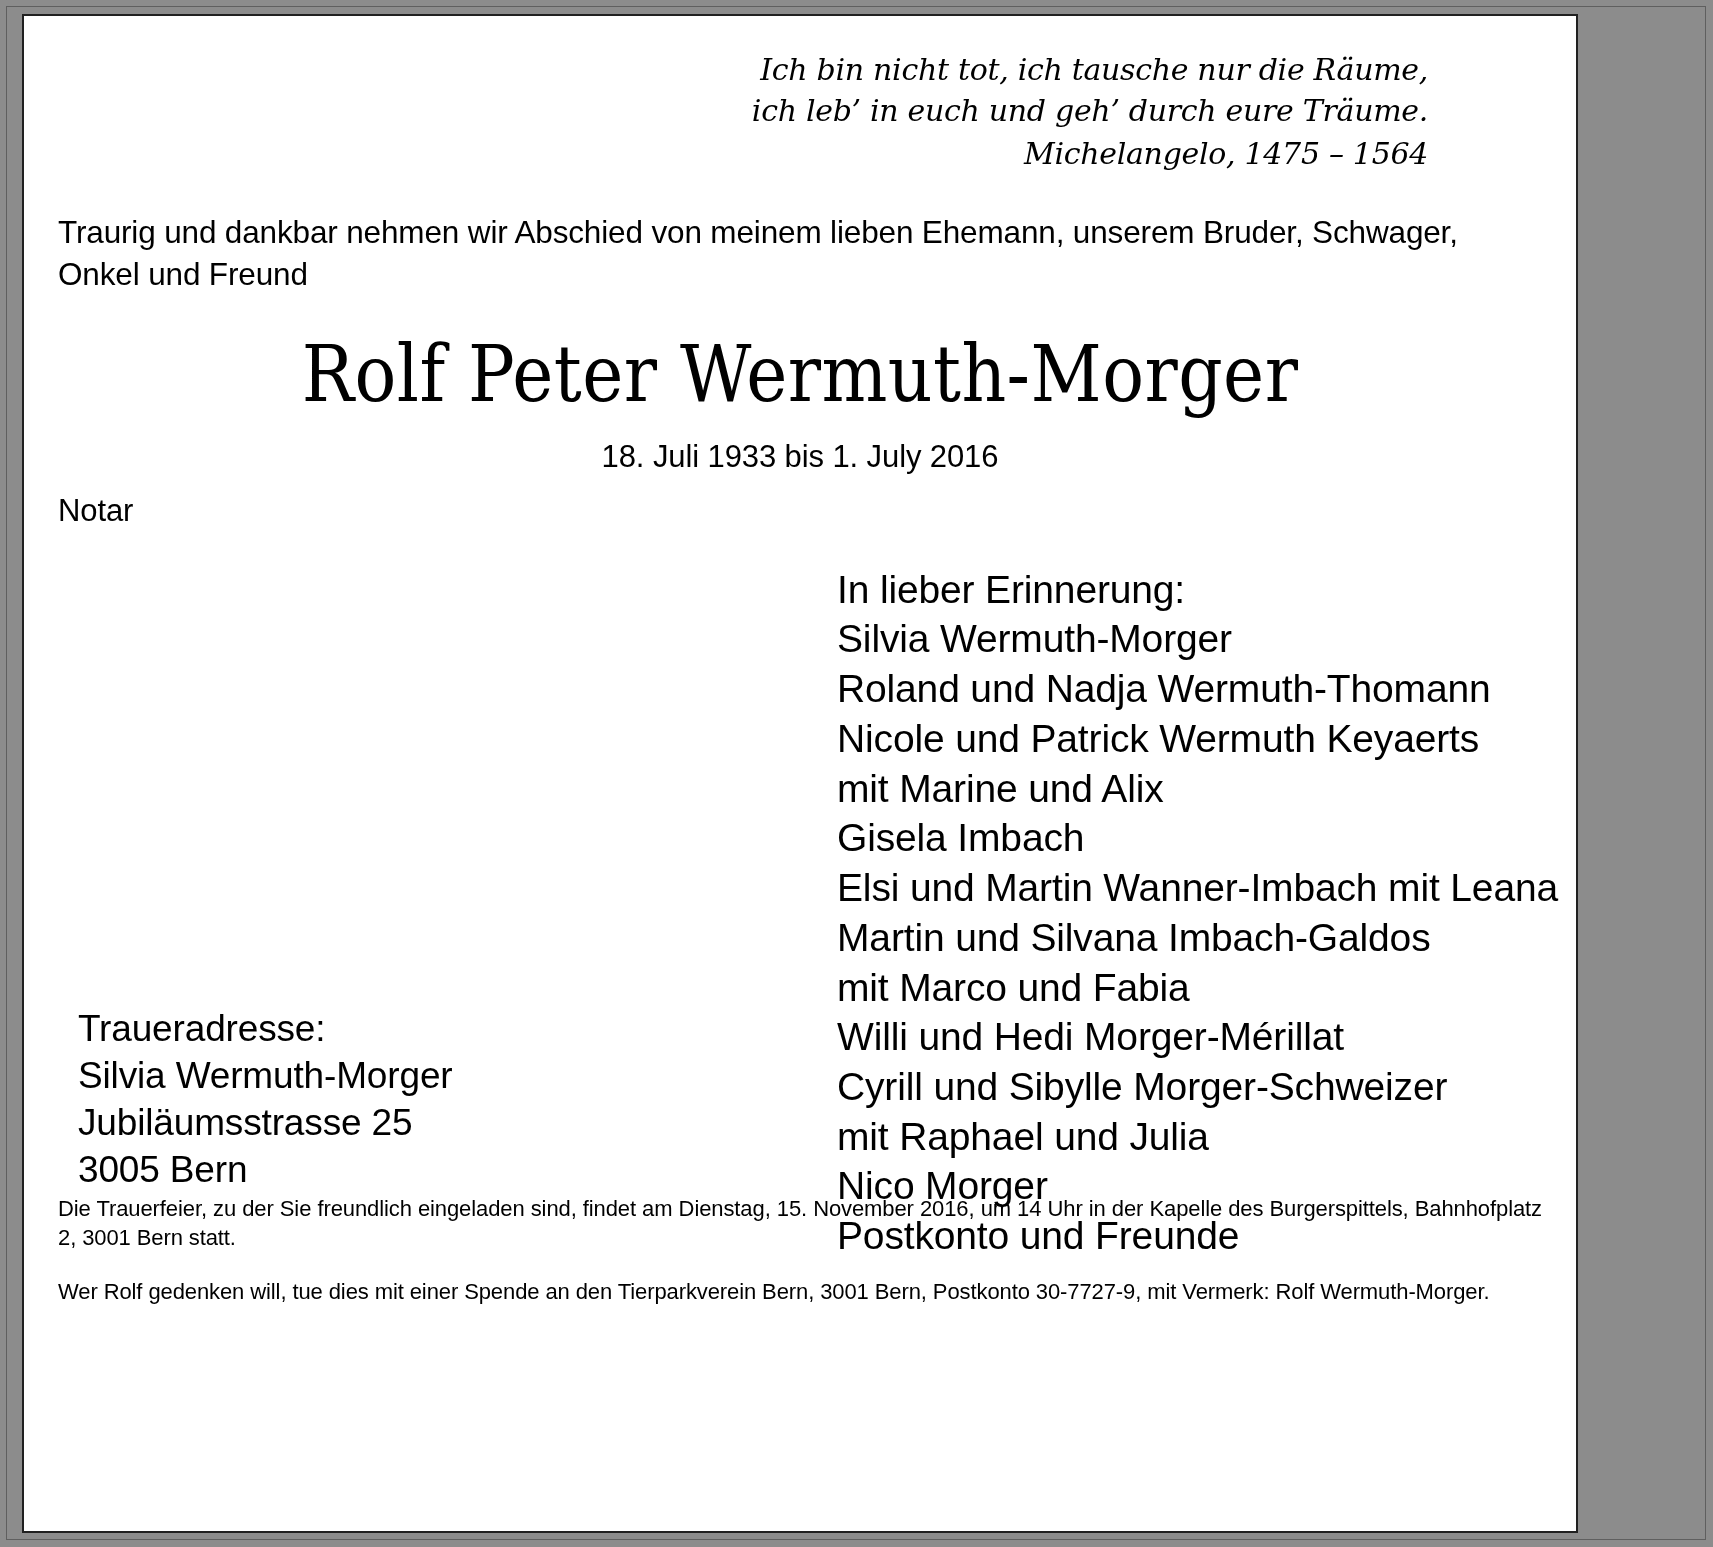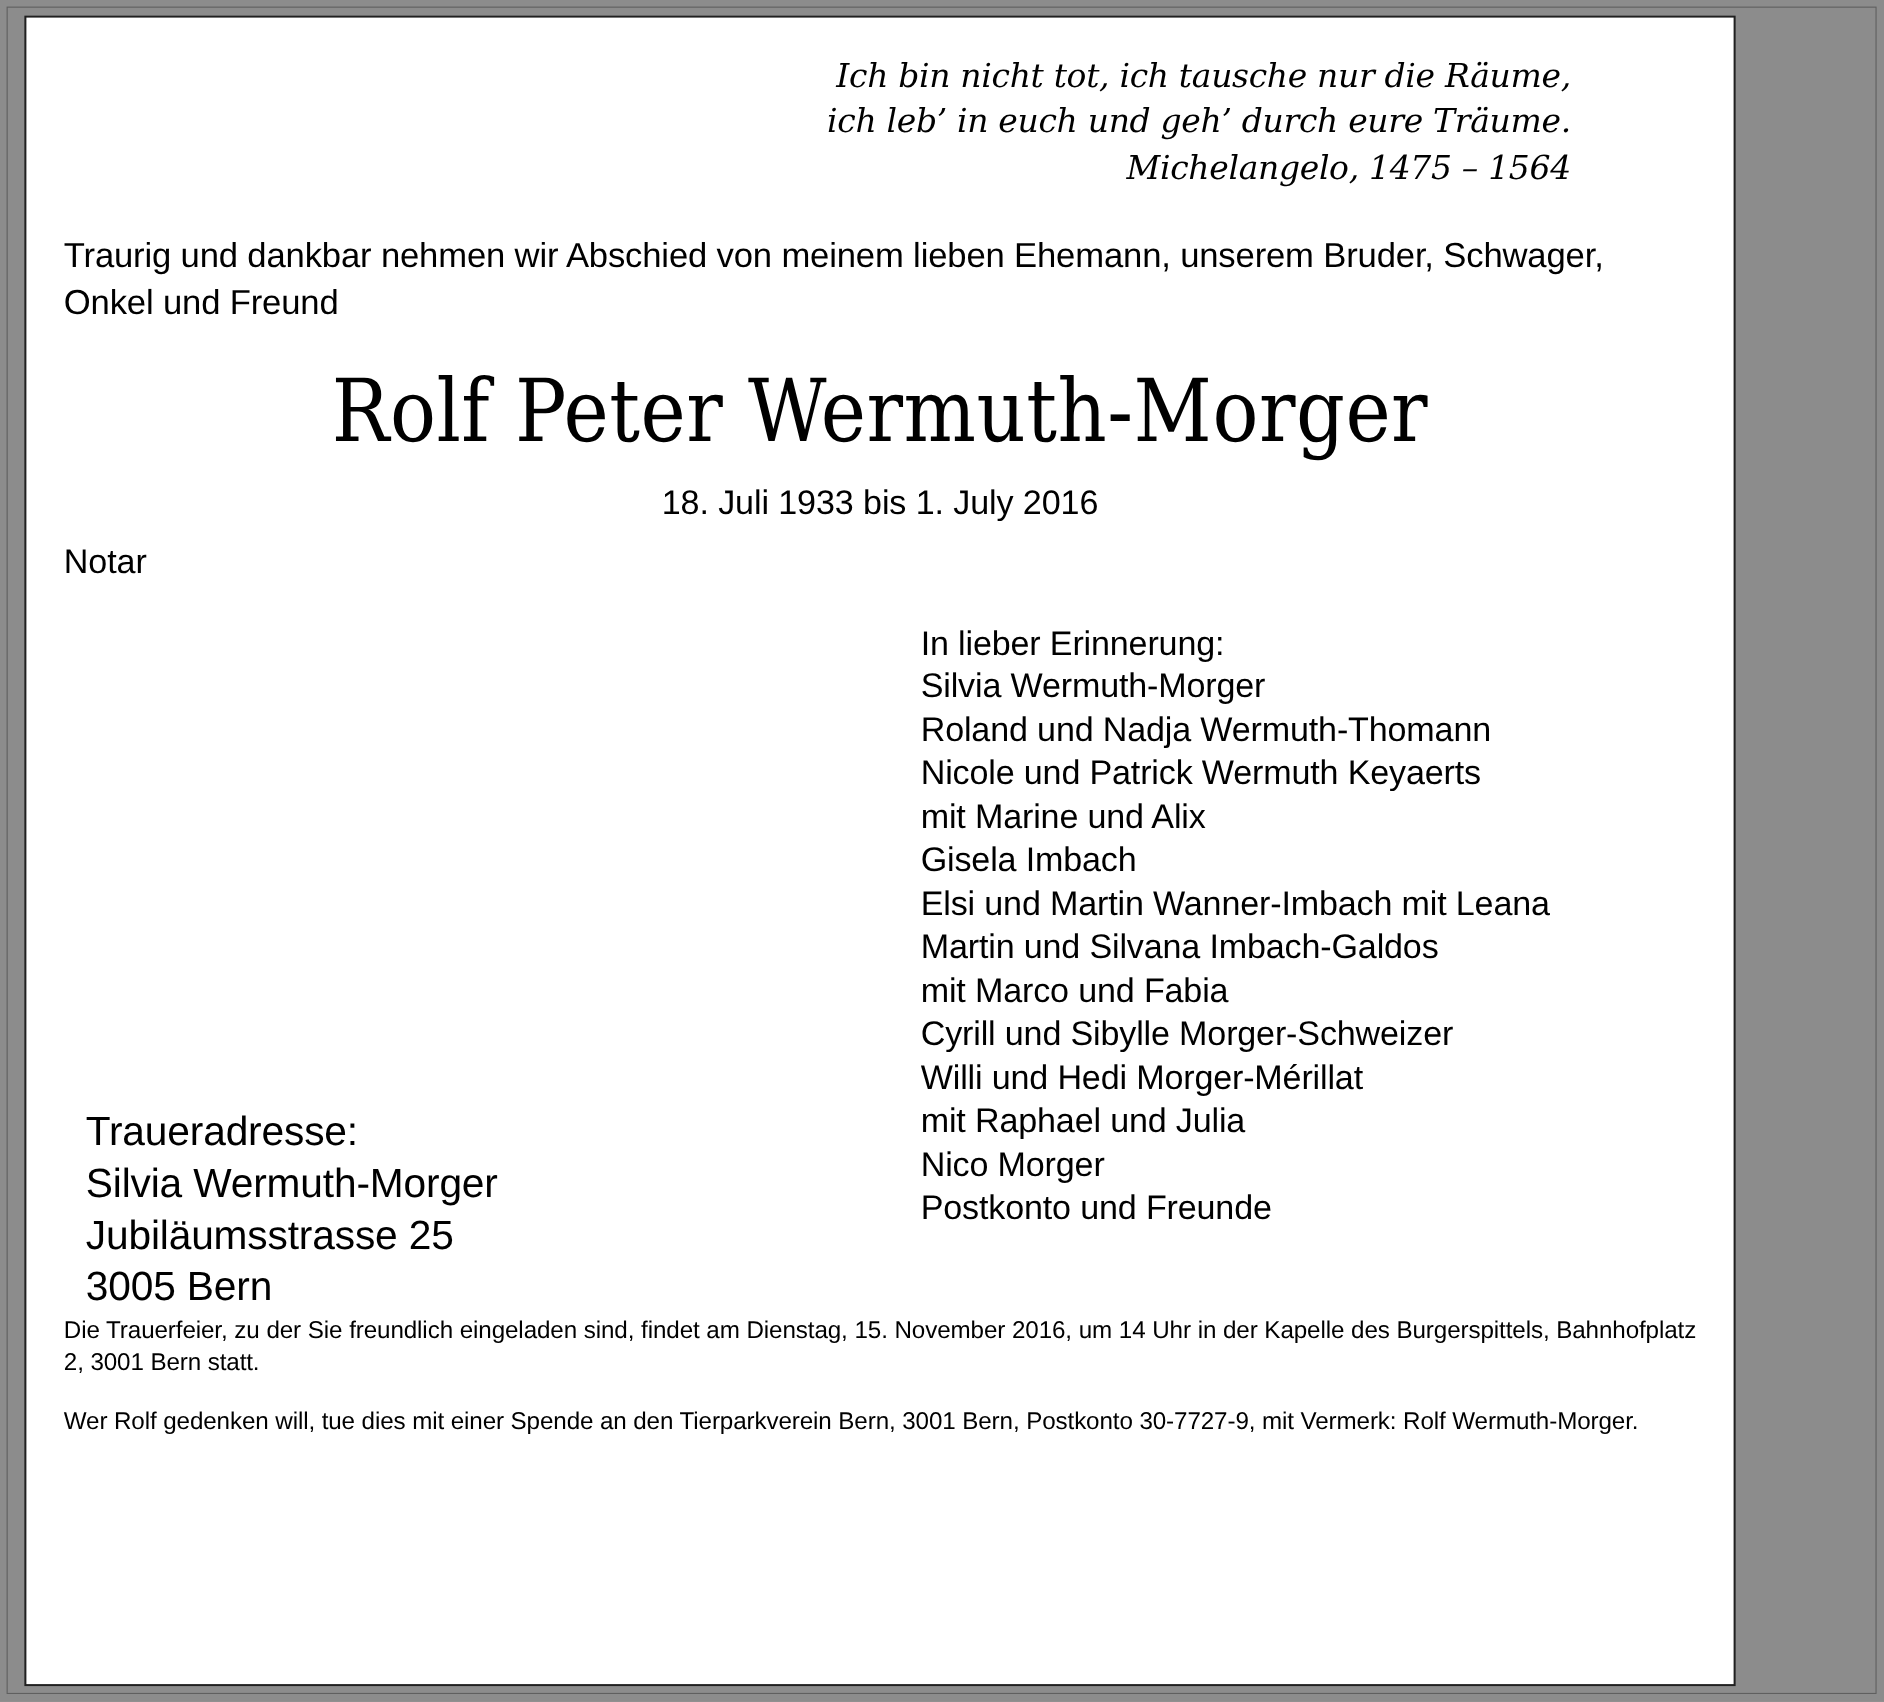--- a/index.html
+++ b/index.html
@@ -113,21 +113,21 @@
     position: relative;
     margin-top: 36px;
     height: 615px;
   }
 
   .col-right {
     position: absolute;
     left: 779px;
     top: 0;
     width: 720px;
-    font-size: 31px;
+    font-size: 39px;
     line-height: 1.275;
     letter-spacing: -0.15px;
   }
   .col-right div { white-space: nowrap; }
 
   .col-left {
     position: absolute;
     left: 20px;
     top: 440px;
     width: 700px;
@@ -178,22 +178,22 @@
         <div class="col-right">
           <div>In lieber Erinnerung:</div>
           <div>Silvia Wermuth-Morger</div>
           <div>Roland und Nadja Wermuth-Thomann</div>
           <div>Nicole und Patrick Wermuth Keyaerts</div>
           <div>mit Marine und Alix</div>
           <div>Gisela Imbach</div>
           <div>Elsi und Martin Wanner-Imbach mit Leana</div>
           <div>Martin und Silvana Imbach-Galdos</div>
           <div>mit Marco und Fabia</div>
+          <div>Willi und Hedi Morger-Mérillat</div>
           <div>Cyrill und Sibylle Morger-Schweizer</div>
-          <div>Willi und Hedi Morger-Mérillat</div>
           <div>mit Raphael und Julia</div>
           <div>Nico Morger</div>
           <div>Postkonto und Freunde</div>
         </div>
 
         <div class="col-left">
           <div>Traueradresse:</div>
           <div>Silvia Wermuth-Morger</div>
           <div>Jubiläumsstrasse 25</div>
           <div>3005 Bern</div>

